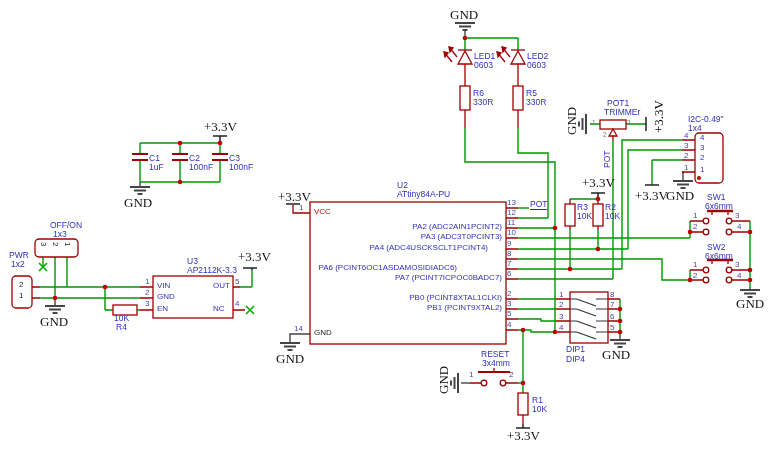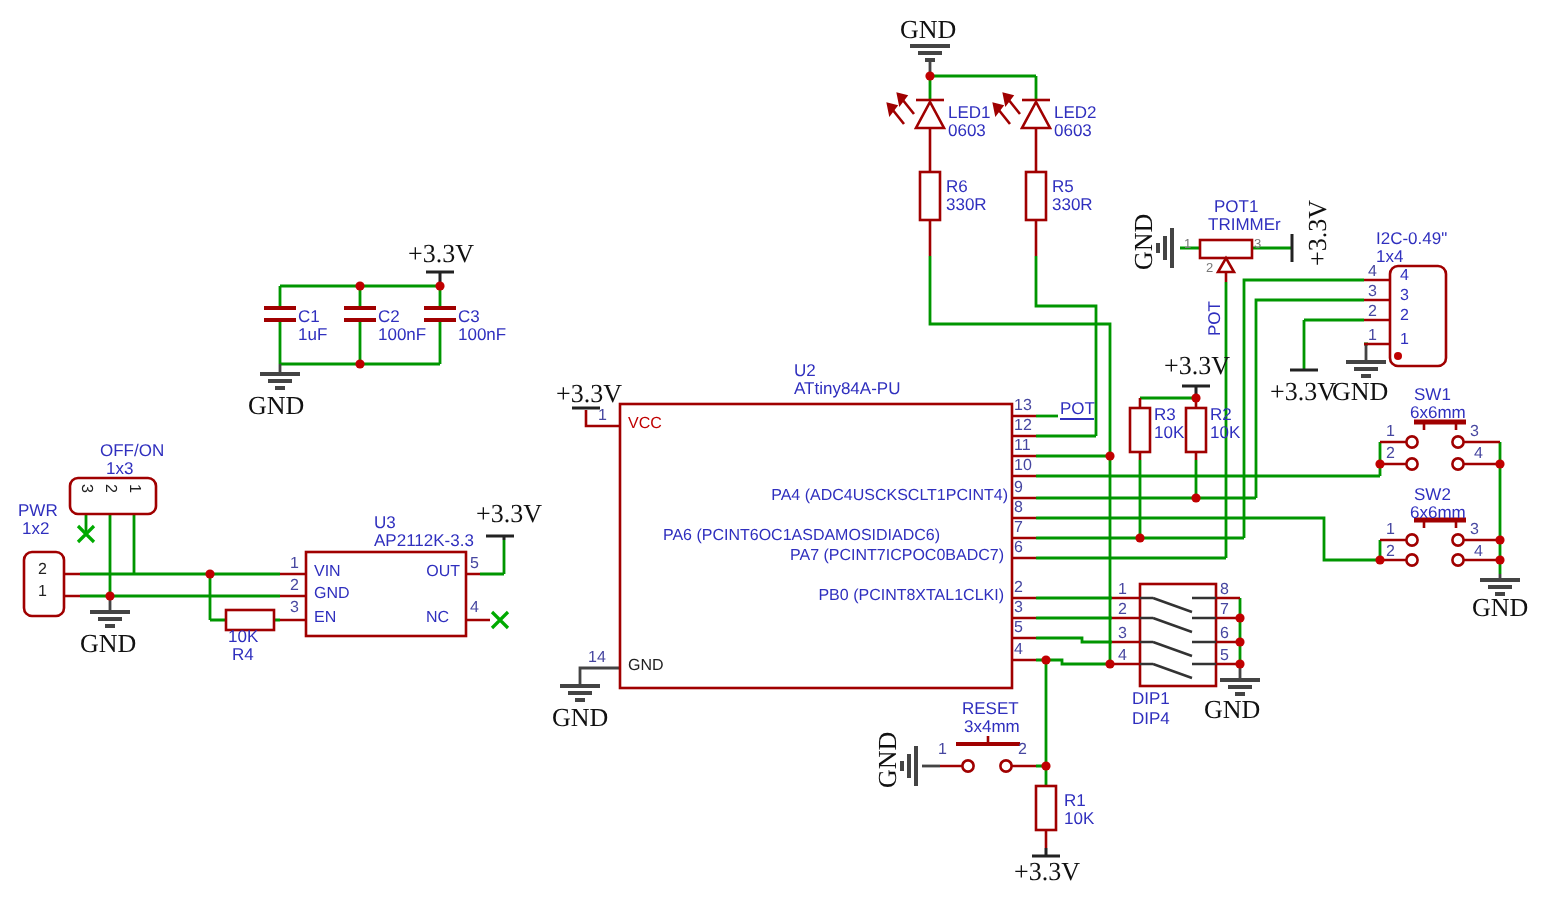--- a/index.html
+++ b/index.html
@@ -277,24 +277,27 @@
 <span class="t b" style="left:397px;top:181px">U2</span>
 <span class="t b" style="left:397px;top:190px">ATtiny84A-PU</span>
 <span class="t s" style="left:278px;top:190px">+3.3V</span>
 <span class="t num" style="left:299px;top:204px">1</span>
 <span class="t blk red" style="left:314px;top:208px">VCC</span>
 <span class="t num" style="left:294px;top:325px">14</span>
 <span class="t blk" style="left:314px;top:329px">GND</span>
 <span class="t s" style="left:276px;top:352px">GND</span>
 <span class="t b u" style="left:530px;top:200px">POT</span>
 
-<span class="t pn ra" style="left:328px;top:244px;width:176px">PA4 (ADC4USCKSCLT1PCINT4)</span>
-<span class="t pn ra" style="left:317px;top:264px;width:153px">PA6 (PCINT6OC1ASDAMOSIDIADC6)</span>
+<span class="t pn ra" style="left:312px;top:223px;width:190px">PA2 (ADC2AIN1PCINT2)</span>
+<span class="t pn ra" style="left:312px;top:233px;width:190px">PA3 (ADC3T0PCINT3)</span>
+<span class="t pn ra" style="left:312px;top:244px;width:176px">PA4 (ADC4USCKSCLT1PCINT4)</span>
+<span class="t pn ra" style="left:304px;top:264px;width:153px">PA6 (PCINT6OC1ASDAMOSIDIADC6)</span>
 <span class="t pn ra" style="left:312px;top:274px;width:190px">PA7 (PCINT7ICPOC0BADC7)</span>
 <span class="t pn ra" style="left:292px;top:294px;width:210px">PB0 (PCINT8XTAL1CLKI)</span>
+<span class="t pn ra" style="left:312px;top:304px;width:190px">PB1 (PCINT9XTAL2)</span>
 
 <span class="t num" style="left:507px;top:199px">13</span>
 <span class="t num" style="left:507px;top:209px">12</span>
 <span class="t num" style="left:507px;top:219px">11</span>
 <span class="t num" style="left:507px;top:229px">10</span>
 <span class="t num" style="left:507px;top:240px">9</span>
 <span class="t num" style="left:507px;top:250px">8</span>
 <span class="t num" style="left:507px;top:260px">7</span>
 <span class="t num" style="left:507px;top:270px">6</span>
 <span class="t num" style="left:507px;top:290px">2</span>

